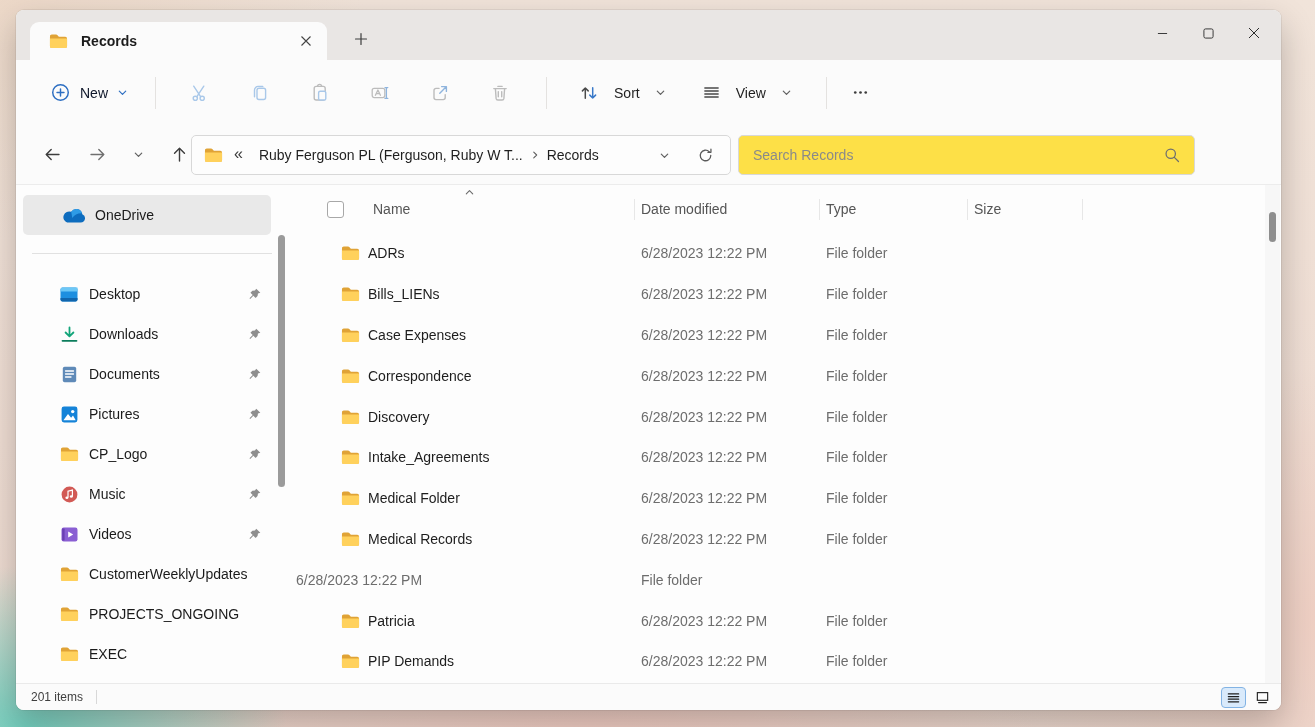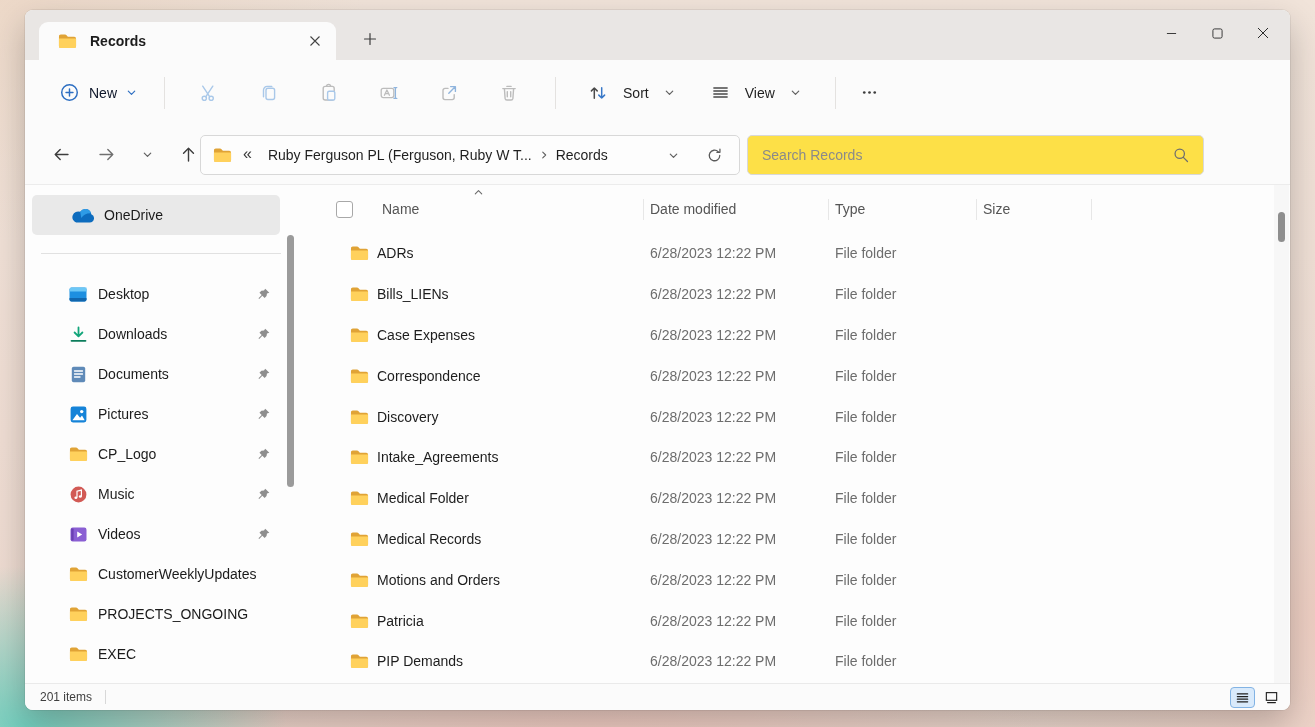--- a/index.html
+++ b/index.html
@@ -8,21 +8,21 @@
     font-family:"Liberation Sans","DejaVu Sans",sans-serif;
     background:
       radial-gradient(420px 260px at 2% 100%, rgba(108,206,189,.95), rgba(108,206,189,0) 62%),
       radial-gradient(700px 300px at 45% 104%, rgba(242,199,189,.8), rgba(242,199,189,0) 65%),
       radial-gradient(600px 420px at 101% 85%, rgba(238,205,193,.9), rgba(238,205,193,0) 60%),
       radial-gradient(520px 340px at 0% 0%, rgba(236,215,198,.9), rgba(236,215,198,0) 70%),
       linear-gradient(180deg,#f1e4da 0%,#efddd3 60%,#ecd9cf 100%);
     --accent:#2e6fc2;
   }
   .window{
-    position:absolute;left:25px;top:10px;width:1265px;height:700px;
+    position:absolute;left:16px;top:10px;width:1265px;height:700px;
     border-radius:8px;overflow:hidden;background:#fbfbfb;
     box-shadow:0 14px 34px rgba(0,0,0,.24), 0 0 0 1px rgba(0,0,0,.06);
   }
   
   .tabstrip{position:relative;height:50px;background:#e9e6e4;}
   .tab{
     position:absolute;left:14px;top:12px;width:297px;height:38px;background:#fbfbfb;
     border-radius:9px 9px 0 0;display:flex;align-items:center;padding:0 8px 0 19px;box-sizing:border-box;
   }
   .tab-title{margin-left:13px;font-size:14px;font-weight:700;color:#1c1c1c;flex:1;}
@@ -638,29 +638,20 @@
                   <path d="M1 5.4h18v8.1c0 1-.9 1.9-1.9 1.9H2.9c-1 0-1.9-.9-1.9-1.9z" fill="#ffd15c"></path>
                 </svg>
               </span>
               <span>Medical Records</span>
             </div>
             <div class="cell cell-date">6/28/2023 12:22 PM</div>
             <div class="cell cell-type">File folder</div>
             <div class="cell cell-size"></div>
           </div>
           <div class="file-row">
-            <div class="cell cell-name">
-              <span class="icon">
-                <svg width="19" height="16" viewBox="0 0 20 16">
-                  <path d="M1 3.2C1 2 1.8 1.2 2.9 1.2h4.6c.5 0 .9.2 1.2.5l1.7 1.7h6.7c1 0 1.9.9 1.9 1.9v8.2c0 1-.9 1.9-1.9 1.9H2.9c-1 0-1.9-.9-1.9-1.9z" fill="#e0a336"></path>
-                  <path d="M1 5.4h18v8.1c0 1-.9 1.9-1.9 1.9H2.9c-1 0-1.9-.9-1.9-1.9z" fill="#ffd15c"></path>
-                </svg>
-              </span>
-              <span>Motions and Orders</span>
-            </div>
             <div class="cell cell-date">6/28/2023 12:22 PM</div>
             <div class="cell cell-type">File folder</div>
             <div class="cell cell-size"></div>
           </div>
           <div class="file-row">
             <div class="cell cell-name">
               <span class="icon">
                 <svg width="19" height="16" viewBox="0 0 20 16">
                   <path d="M1 3.2C1 2 1.8 1.2 2.9 1.2h4.6c.5 0 .9.2 1.2.5l1.7 1.7h6.7c1 0 1.9.9 1.9 1.9v8.2c0 1-.9 1.9-1.9 1.9H2.9c-1 0-1.9-.9-1.9-1.9z" fill="#e0a336"></path>
                   <path d="M1 5.4h18v8.1c0 1-.9 1.9-1.9 1.9H2.9c-1 0-1.9-.9-1.9-1.9z" fill="#ffd15c"></path>

